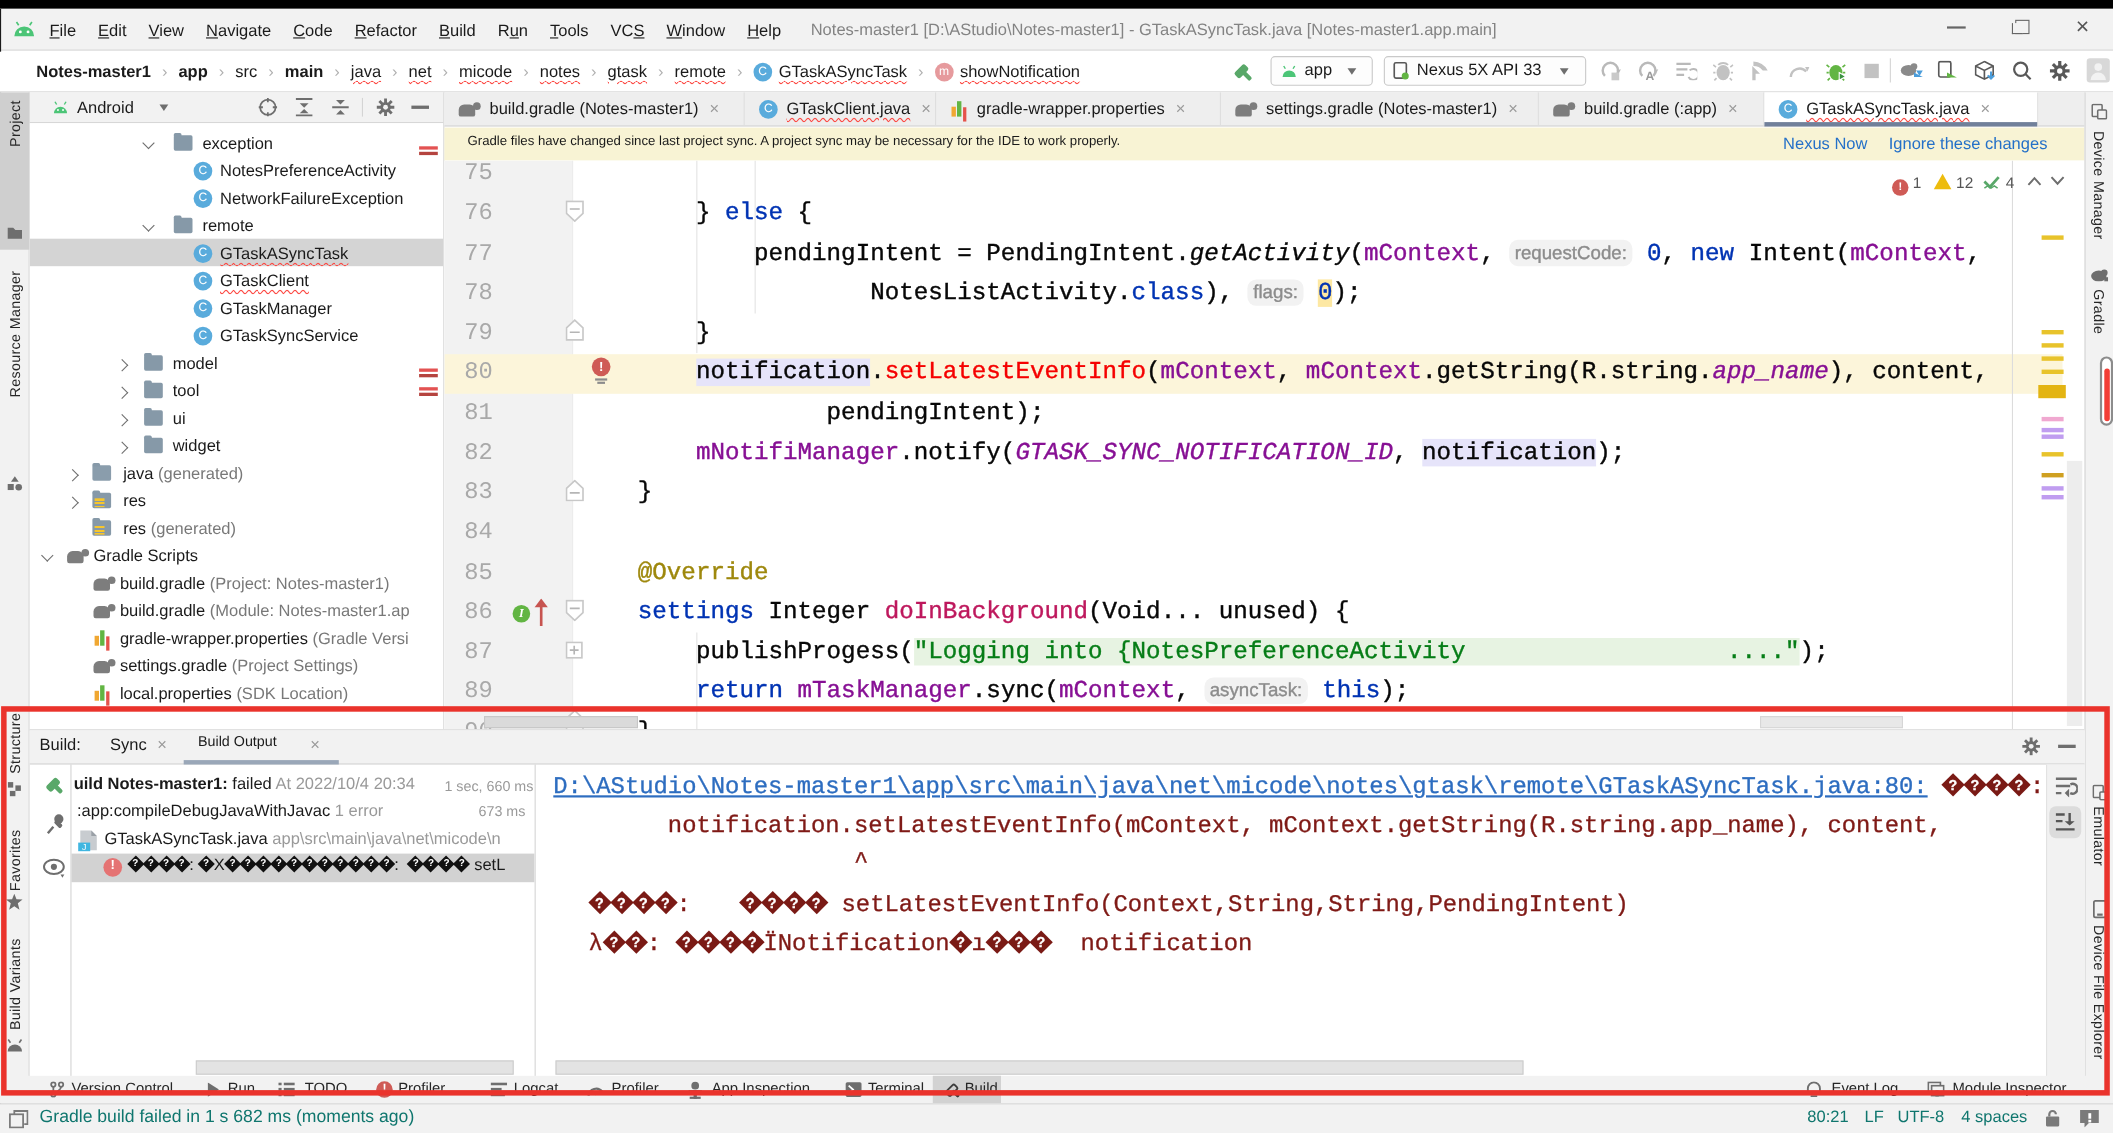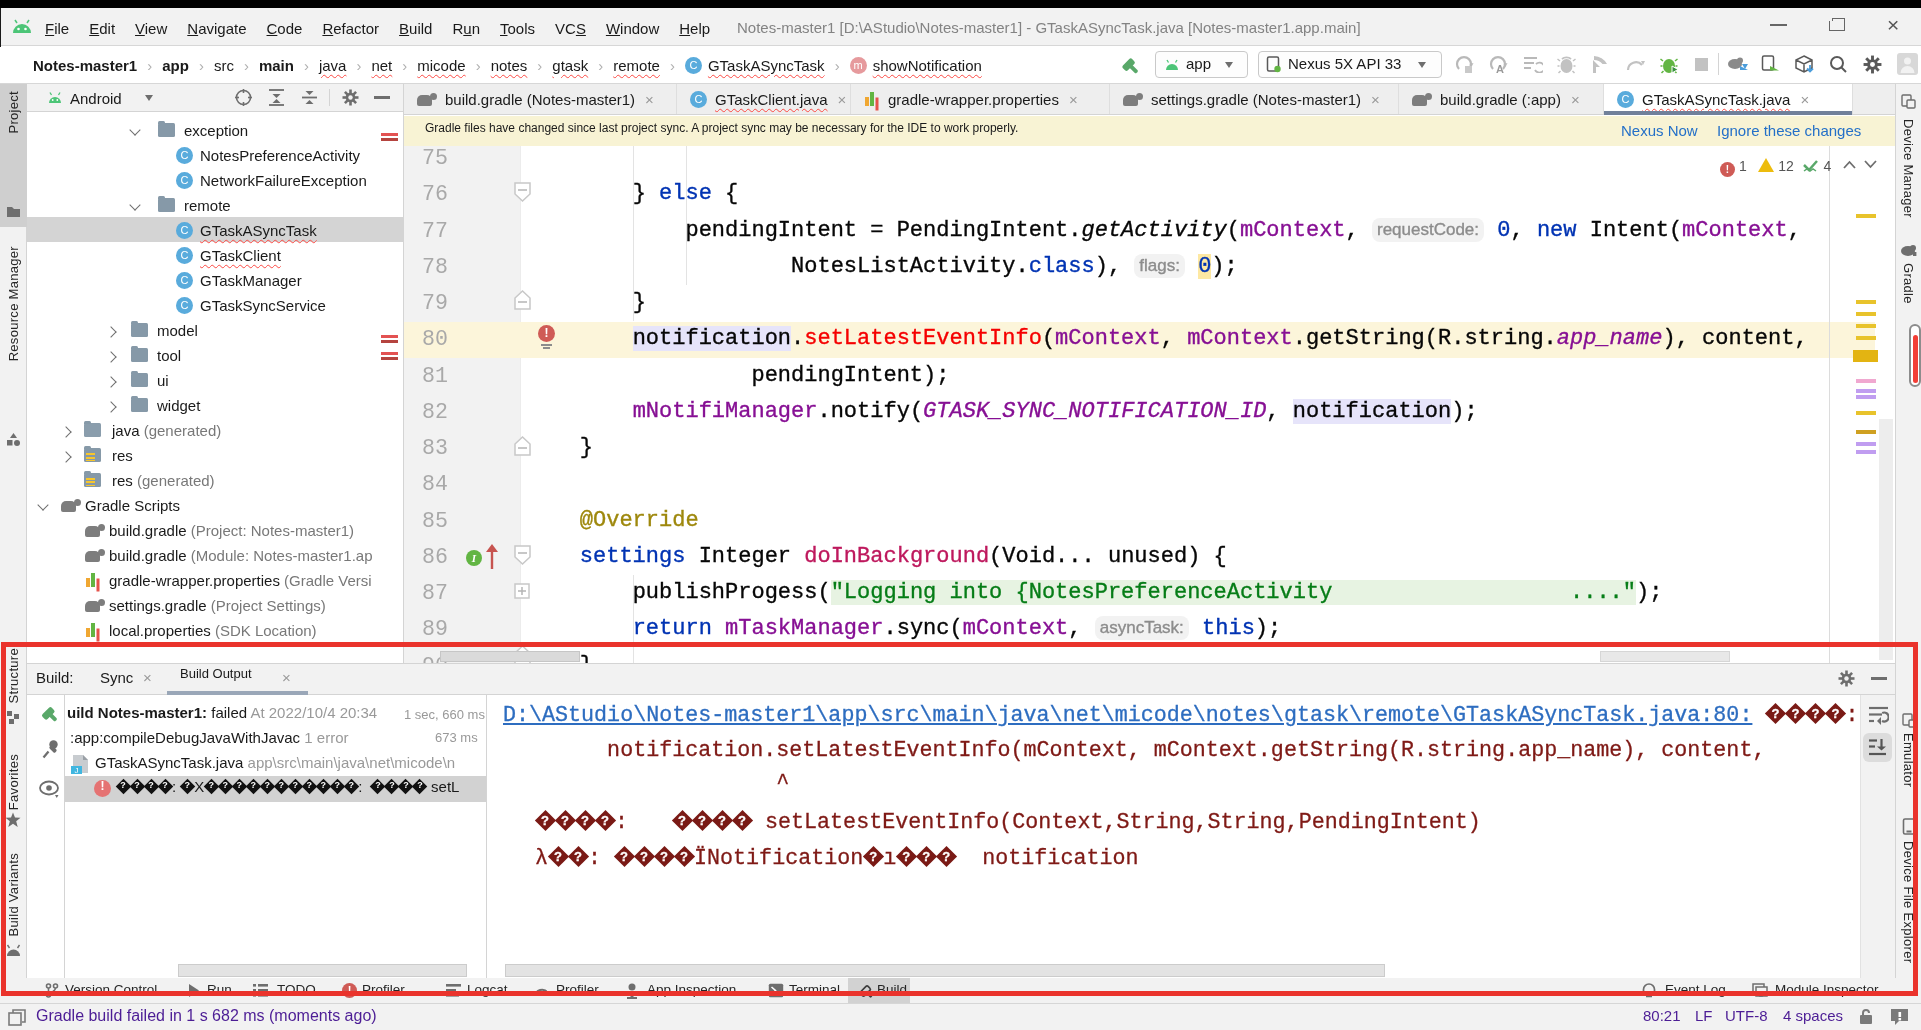--- a/index.html
+++ b/index.html
@@ -734,21 +734,21 @@
     </svg>
 <div class="abs" style="left:1665px;top:4px">Event Log</div>
 <svg class="abs" style="left:1752px;top:5px" width="16" height="15">
       <rect x="1" y="1" width="11" height="9" fill="none" stroke="#6e6e6e" stroke-width="1.5"></rect>
       <rect x="4" y="4" width="11" height="9" fill="#f2f2f2" stroke="#6e6e6e" stroke-width="1.5"></rect>
       <circle cx="9" cy="11" r="2.2" fill="none" stroke="#6e6e6e" stroke-width="1.3"></circle>
     </svg>
 <div class="abs" style="left:1775px;top:4px">Module Inspector</div>
 </div>
 
-<div id="status" class="abs" style="left:0;top:1003px;width:1921px;height:27px;background:#f2f2f2;border-top:1px solid #d6d6d6;font-size:15px;color:#4c1d95">
+<div id="status" class="abs" style="left:0;top:1003px;width:1921px;height:27px;background:#f2f2f2;border-top:1px solid #d6d6d6;font-size:15px;color:#0f766e">
 <svg class="abs" style="left:8px;top:4px" width="18" height="18">
       <rect x="1" y="5" width="12" height="12" fill="none" stroke="#7a7a7a" stroke-width="1.6"></rect>
       <path d="M5 5 v-3 h12 v12 h-3" fill="none" stroke="#7a7a7a" stroke-width="1.6"></path>
     </svg>
 <div class="abs" style="left:36px;top:3px;font-size:16px">Gradle build failed in 1 s 682 ms (moments ago)</div>
 <div class="abs" style="left:1643px;top:3px">80:21</div>
 <div class="abs" style="left:1695px;top:3px">LF</div>
 <div class="abs" style="left:1725px;top:3px">UTF-8</div>
 <div class="abs" style="left:1783px;top:3px">4 spaces</div>
 <svg class="abs" style="left:1858px;top:4px" width="16" height="17">

